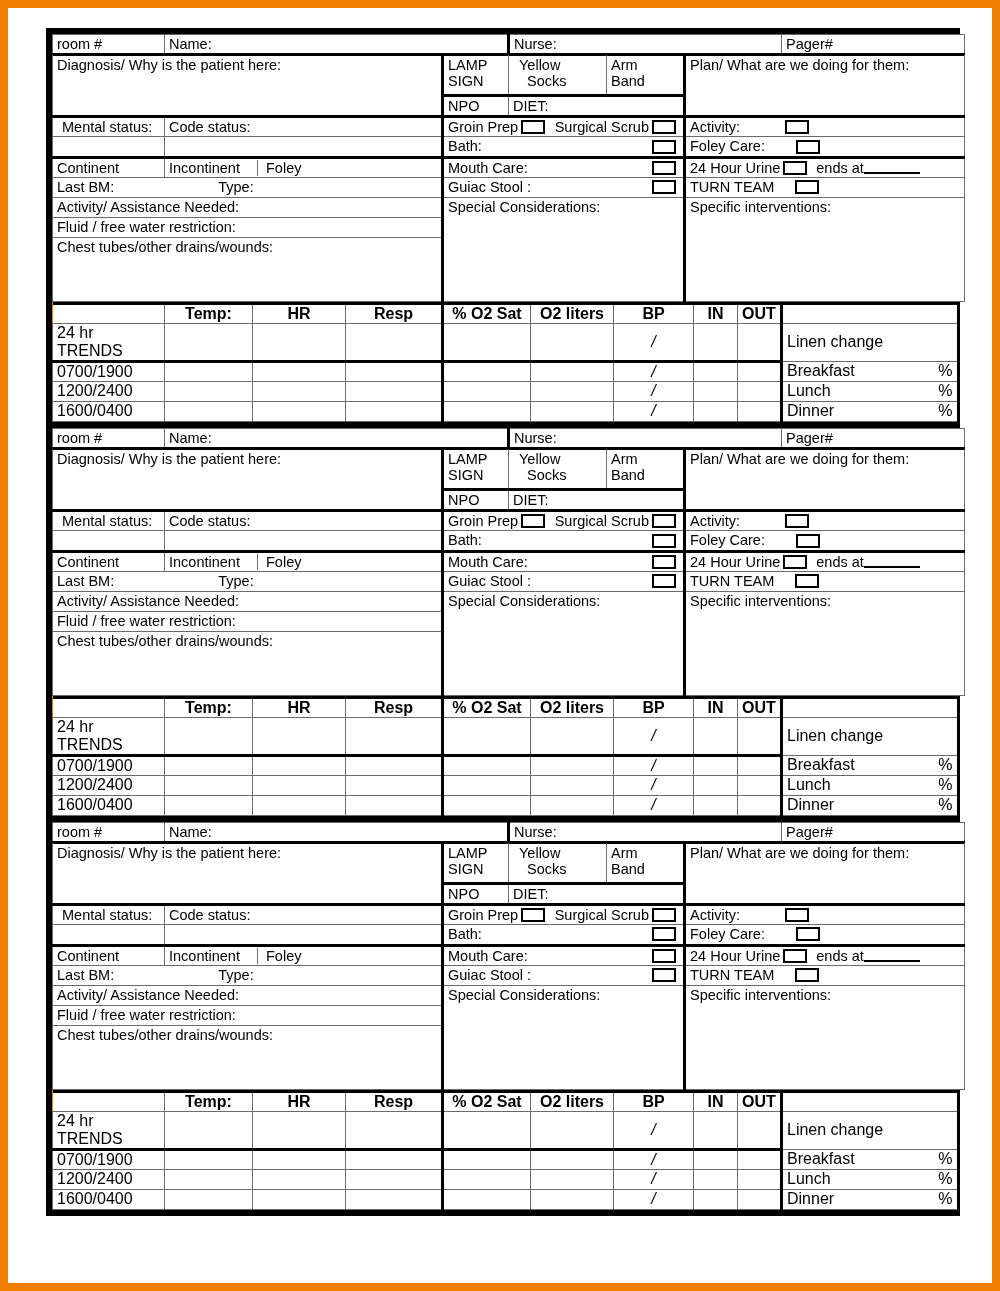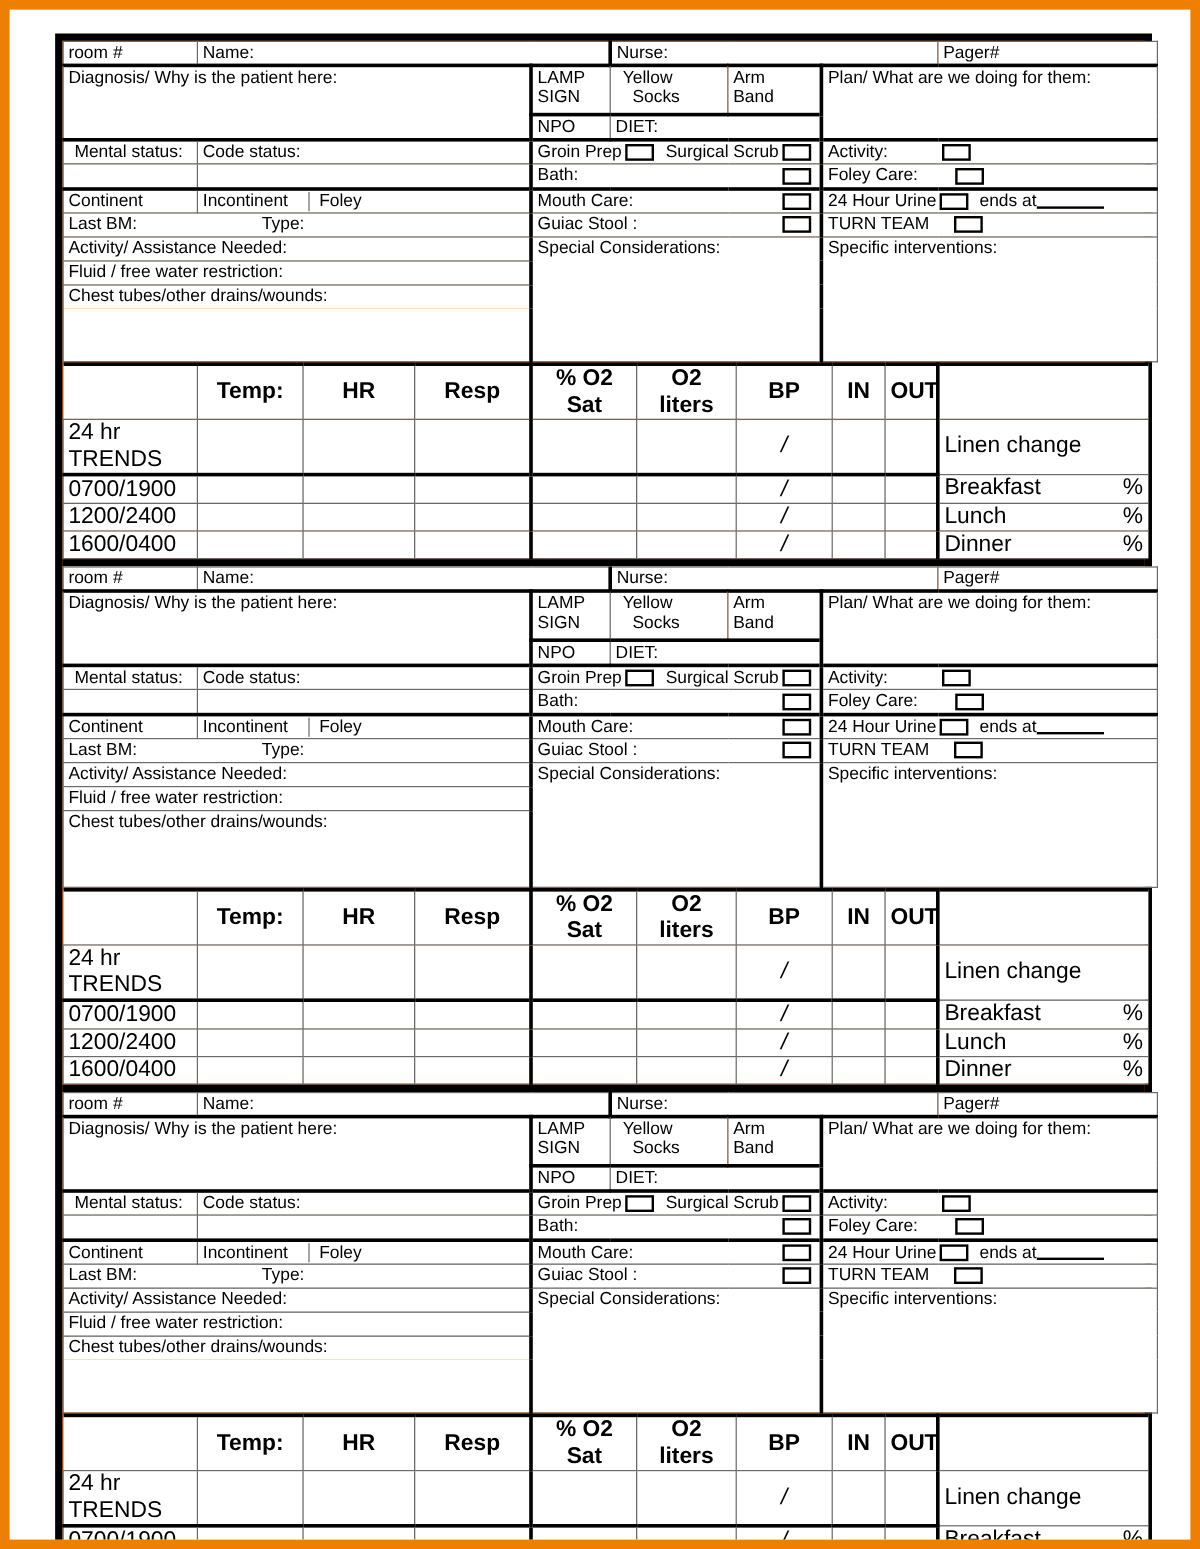--- a/index.html
+++ b/index.html
@@ -61,21 +61,21 @@
   }
   .rowflex { display: flex; align-items: center; white-space: nowrap; }
   .rowflex .sp { flex: 1 1 auto; }
   .ul { display:inline-block; width: 56px; border-bottom: 2px solid #000; height: 12px; }
 
   
   table.vit {
     border-collapse: collapse;
     table-layout: fixed;
     width: 100%;
-    font-size: 19px;
+    font-size: 16px;
   }
   table.vit td {
     border: 1px solid #6a6a6a;
     height: 20px;
     padding: 0 4px;
     background: #fff;
     vertical-align: middle;
   }
   table.vit td.hd { font-weight: bold; text-align: center; }
   .bpslash { text-align: center; font-style: italic; }

